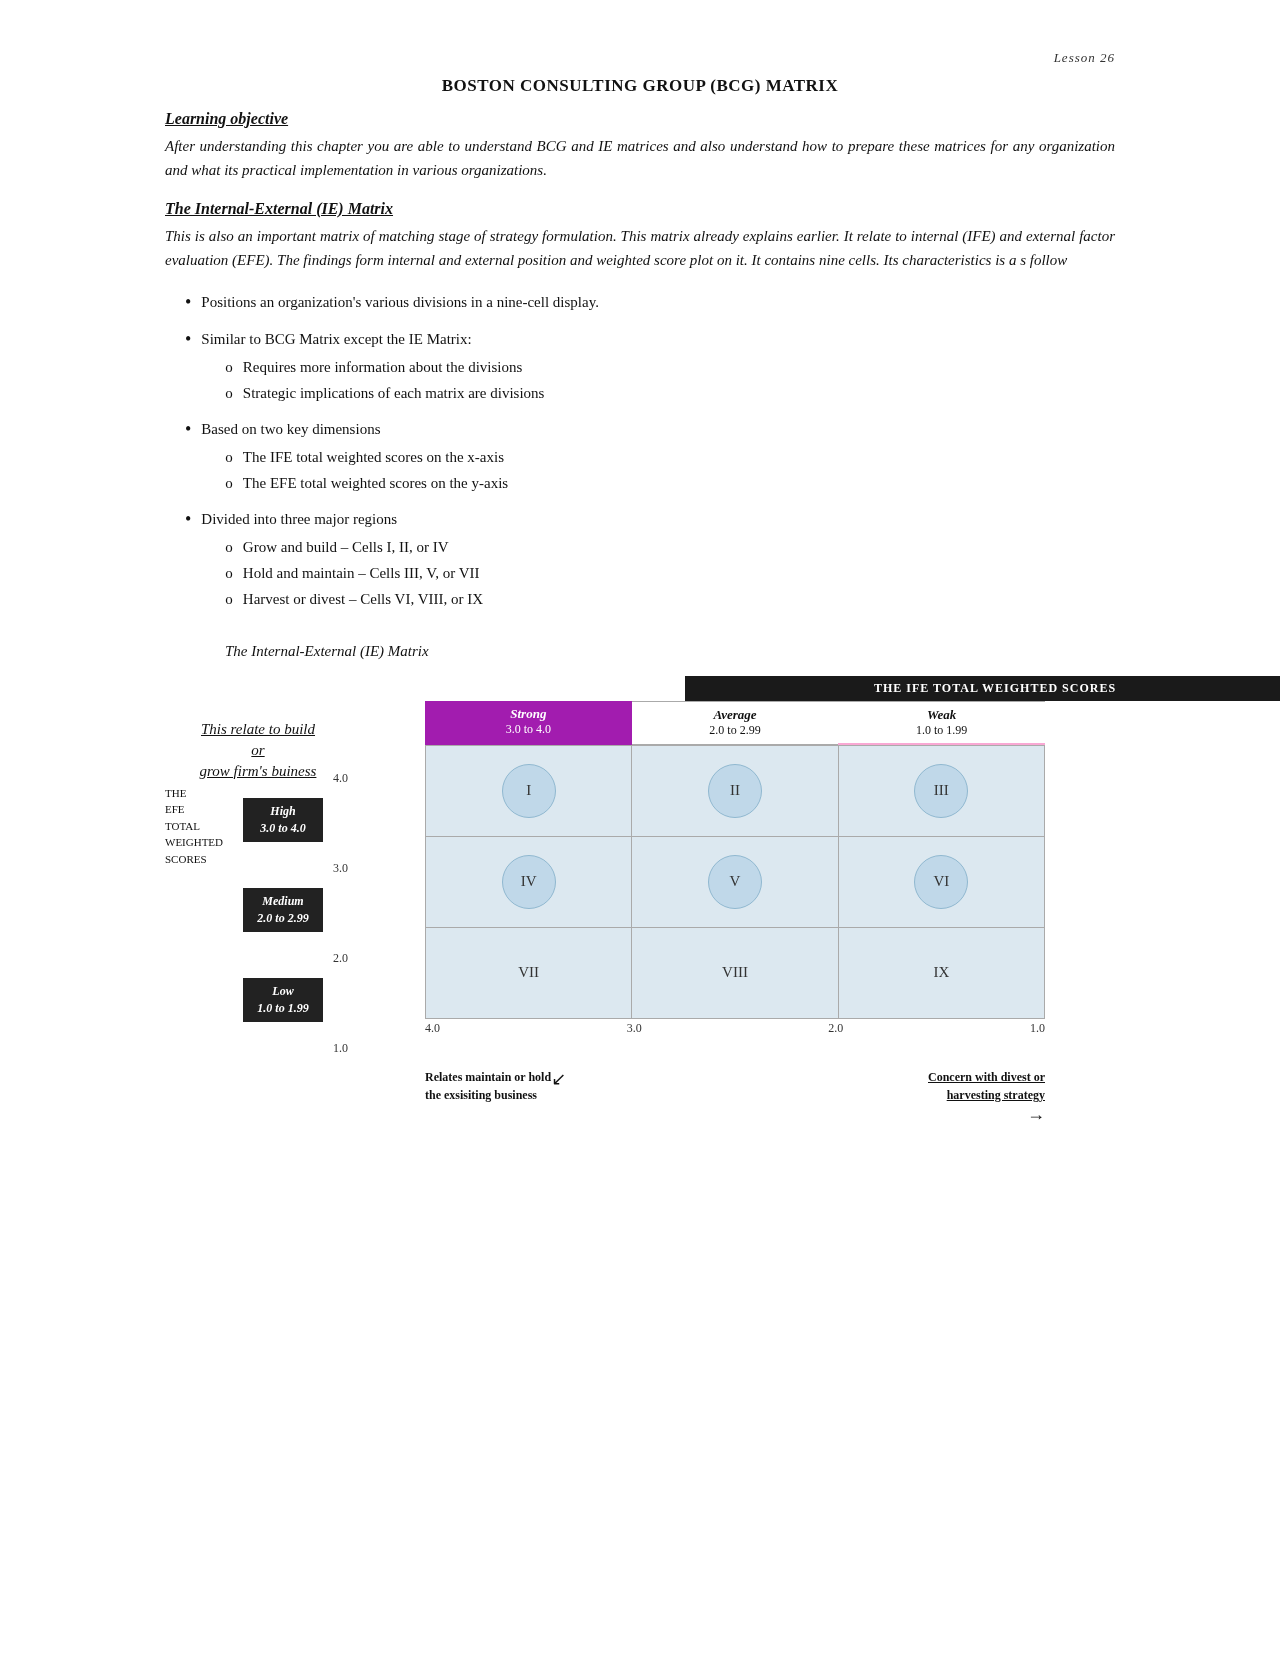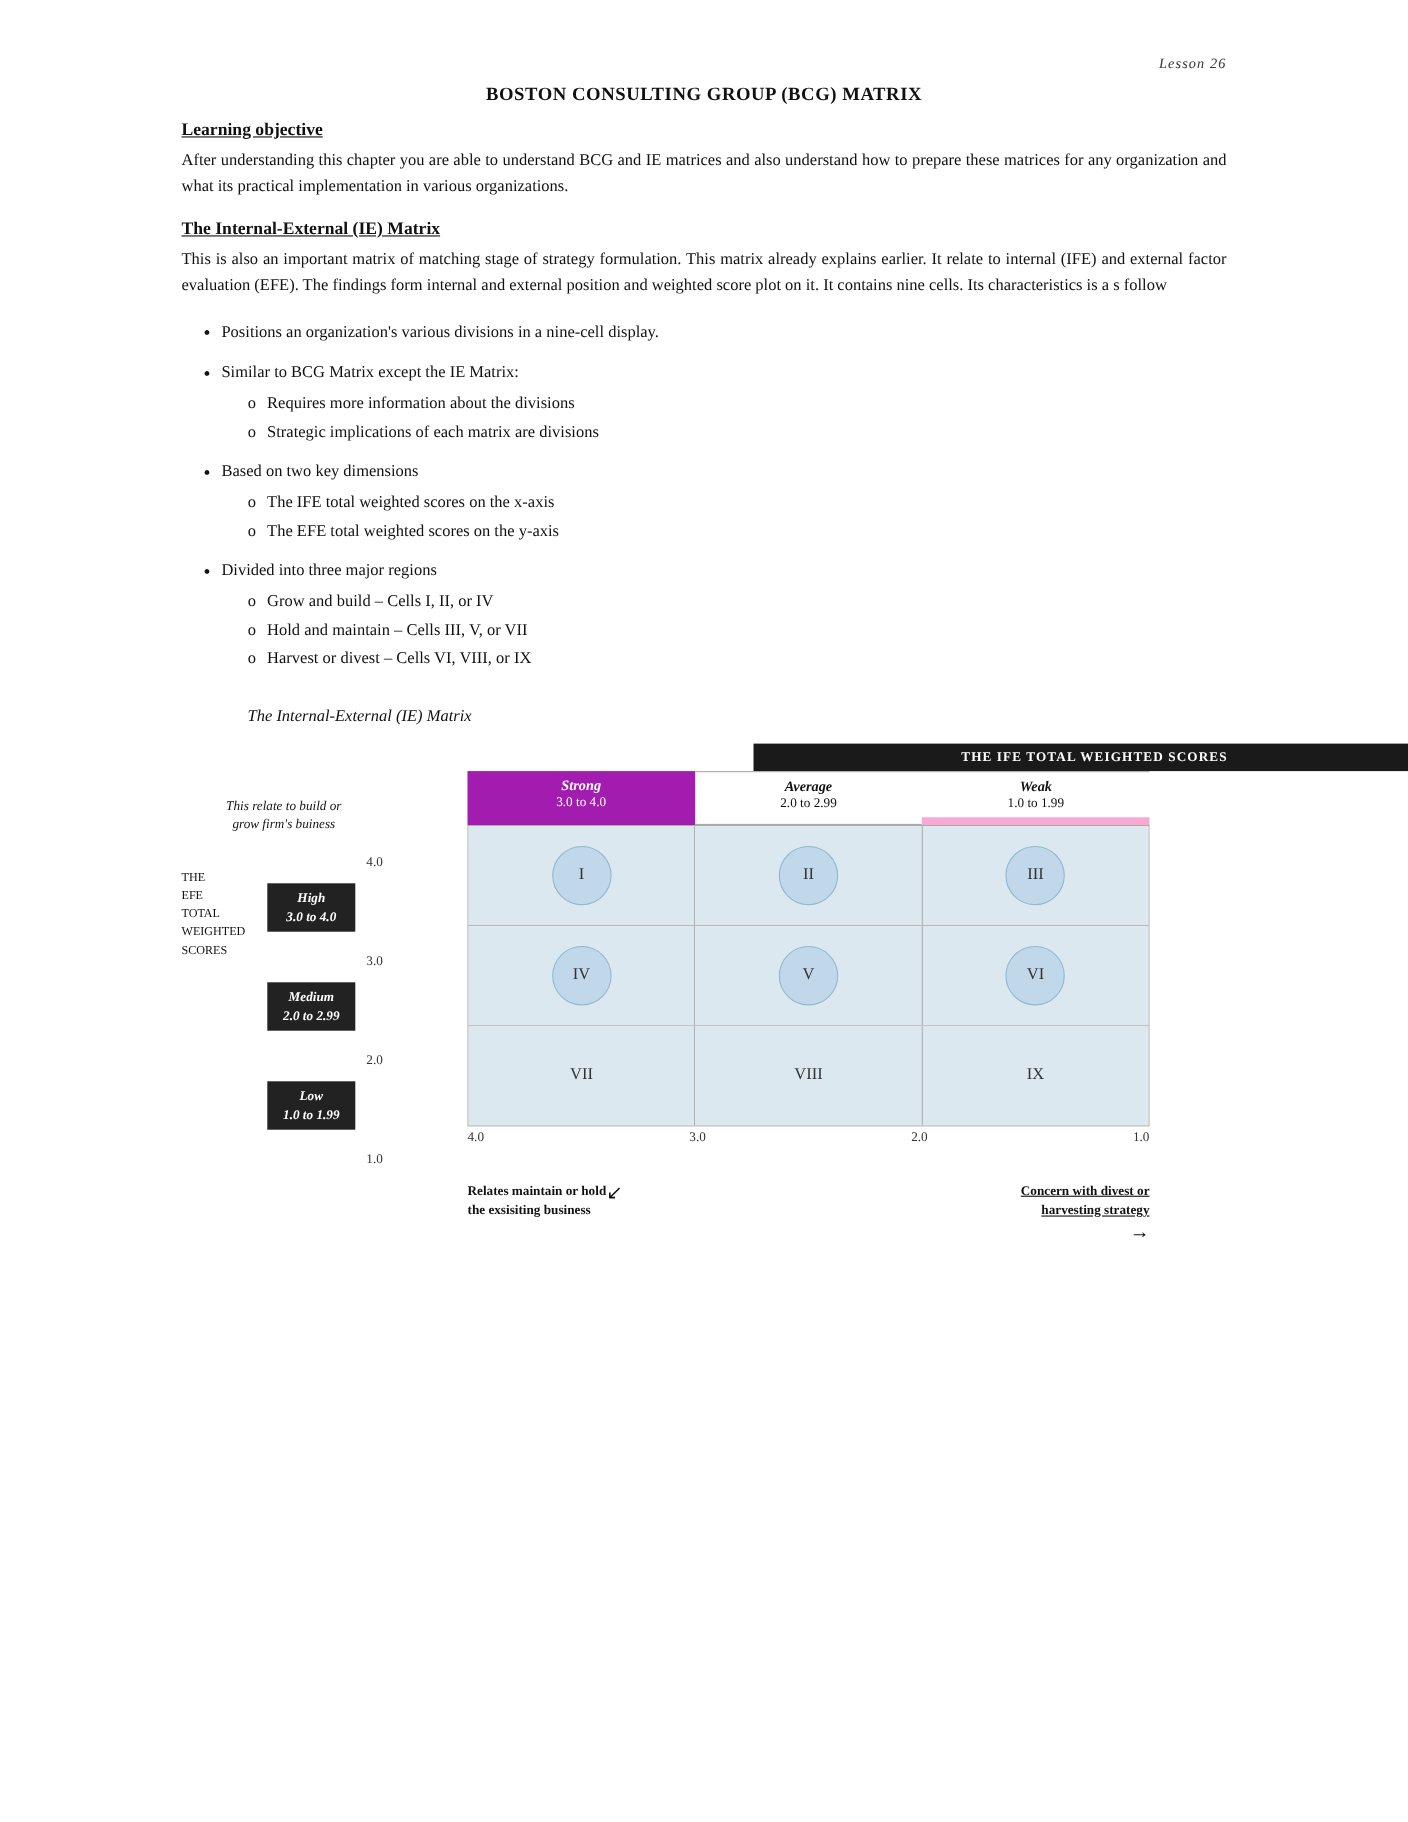--- a/index.html
+++ b/index.html
@@ -39,20 +39,21 @@
       text-decoration: underline;
       margin-bottom: 6px;
     }
     .paragraph {
       line-height: 1.6;
       margin-bottom: 14px;
       text-align: justify;
     }
     .section-block {
       margin-bottom: 18px;
+      font-style: italic;
     }
     .bullet-list {
       list-style: none;
       padding-left: 20px;
       margin-bottom: 16px;
     }
     .bullet-list > li {
       display: flex;
       align-items: flex-start;
       margin-bottom: 10px;
@@ -289,38 +290,38 @@
 
     <div class="matrix-col-headers">
       <div class="col-header dark-bg">
         <div class="label-main"><em>Strong</em></div>
         <div class="label-sub">3.0 to 4.0</div>
       </div>
       <div class="col-header" style="border-top:1px solid #aaa;border-bottom:1px solid #aaa;">
         <div class="label-main"><em>Average</em></div>
         <div class="label-sub">2.0 to 2.99</div>
       </div>
-      <div class="col-header" style="border-top:1px solid #aaa;border-bottom:7px solid #f9a8d4;">
+      <div class="col-header" style="border-top:1px solid #aaa;border-bottom:2px solid #f9a8d4;">
         <div class="label-main"><em>Weak</em></div>
         <div class="label-sub">1.0 to 1.99</div>
       </div>
     </div>
 
     <div style="display:flex; flex-direction:row; align-items:flex-start;">
 
       <div style="display:flex; flex-direction:row; align-items:flex-start; width:260px;">
 
         <div style="display:flex;flex-direction:column;justify-content:center;align-items:flex-start;padding-right:4px;padding-top:40px;width:54px;">
           <div class="efe-side-text">THE<br>EFE<br>TOTAL<br>WEIGHTED<br>SCORES</div>
         </div>
 
         <div style="display:flex;flex-direction:column;justify-content:space-around;width:110px;padding-right:6px;">
 
           <div style="height:30px;position:relative;">
-            <div style="font-size:12px;font-style:italic;text-align:center;line-height:1.4;position:absolute;top:-26px;right:0;width:130px;">This relate to build or<br>grow firm's buiness</div>
+            <div style="font-size:15px;font-style:italic;text-align:center;line-height:1.4;position:absolute;top:-26px;right:0;width:130px;text-decoration:underline;">This relate to build or<br>grow firm's buiness</div>
           </div>
           <div class="row-label-item" style="height:90px;display:flex;align-items:center;justify-content:flex-end;">
             <div class="row-label-box-inner"><em>High</em><br>3.0 to 4.0</div>
           </div>
           <div class="row-label-item" style="height:90px;display:flex;align-items:center;justify-content:flex-end;">
             <div class="row-label-box-inner"><em>Medium</em><br>2.0 to 2.99</div>
           </div>
           <div class="row-label-item" style="height:90px;display:flex;align-items:center;justify-content:flex-end;">
             <div class="row-label-box-inner"><em>Low</em><br>1.0 to 1.99</div>
           </div>

